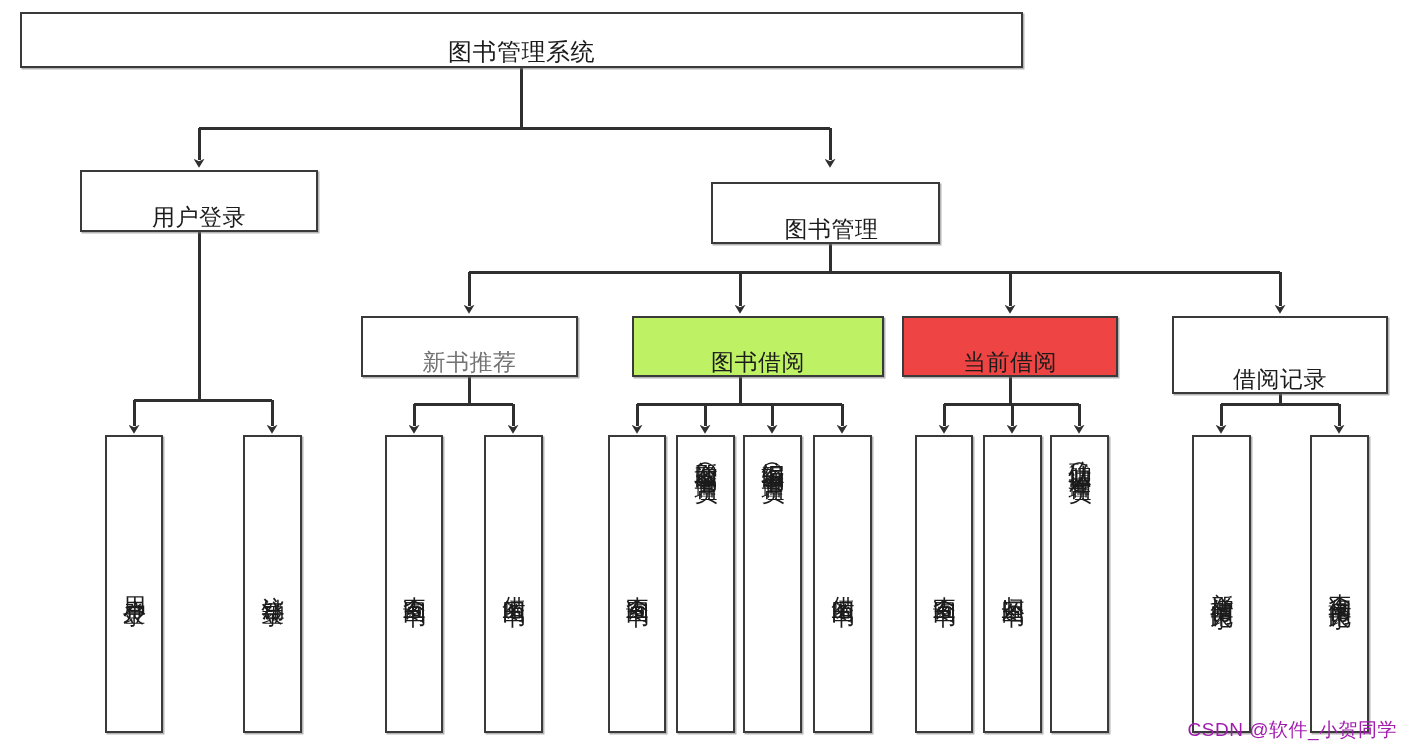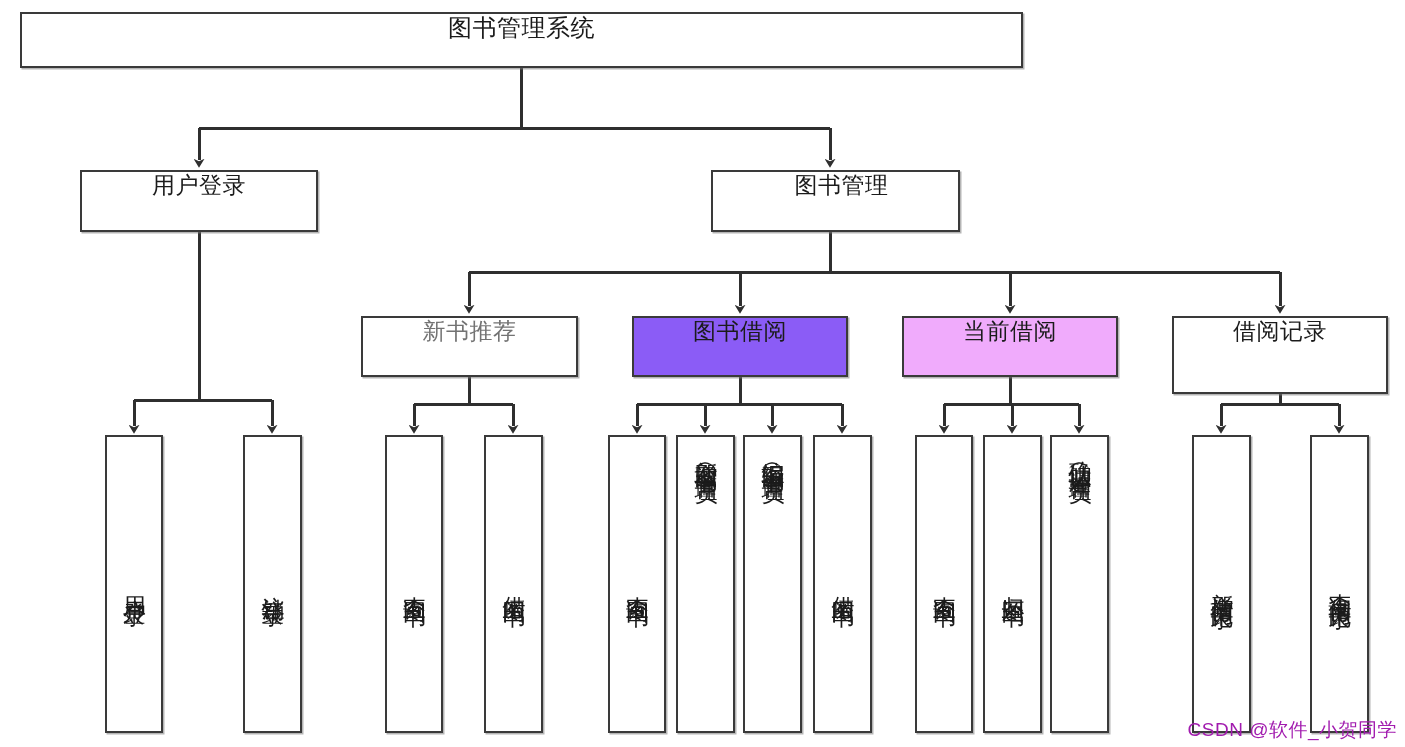--- a/index.html
+++ b/index.html
@@ -25,21 +25,21 @@
     width: 1405px;
     height: 747px;
     pointer-events: none;
   }
   .node {
     position: absolute;
     box-sizing: border-box;
     border: 2px solid #3a3a3a;
     background: #ffffff;
     display: flex;
-    align-items: flex-start;
+    align-items: flex-end;
     justify-content: center;
     color: #1b1b1b;
     box-shadow: 1.5px 1.5px 0 rgba(120,120,120,0.55);
   }
   .node-h {
     font-size: 23px;
     line-height: 1.15;
     letter-spacing: 0.5px;
     white-space: nowrap;
   }
@@ -134,31 +134,31 @@
     </g>
   </svg>
 
   <div class="node node-h node-top" style="left: 20px; top: 12px; width: 1003px; height: 56px; border-color: rgb(58, 58, 58); background: rgb(255, 255, 255); color: rgb(27, 27, 27);">
     <span>图书管理系统</span>
   </div>
 
   <div class="node node-h" style="left: 80px; top: 170px; width: 238px; height: 62px; border-color: rgb(58, 58, 58); background: rgb(255, 255, 255); color: rgb(27, 27, 27);">
     <span>用户登录</span>
   </div>
-  <div class="node node-h" style="left: 711px; top: 170px; width: 249px; height: 62px; border-color: rgb(58, 58, 58); background: rgb(255, 255, 255); color: rgb(27, 27, 27); padding-left: 12px;">
+  <div class="node node-h" style="left: 711px; top: 182px; width: 229px; height: 62px; border-color: rgb(58, 58, 58); background: rgb(255, 255, 255); color: rgb(27, 27, 27); padding-left: 12px;">
     <span>图书管理</span>
   </div>
 
   <div class="node node-h" style="left: 361px; top: 316px; width: 217px; height: 61px; border-color: rgb(58, 58, 58); background: rgb(255, 255, 255); color: #737373;">
     <span>新书推荐</span>
   </div>
-  <div class="node node-h" style="left: 632px; top: 316px; width: 216px; height: 61px; border-color: rgb(58, 58, 58); background: #8b5cf6; color: rgb(27, 27, 27);">
+  <div class="node node-h" style="left: 632px; top: 316px; width: 252px; height: 61px; border-color: rgb(58, 58, 58); background: #bef264; color: rgb(27, 27, 27);">
     <span>图书借阅</span>
   </div>
-  <div class="node node-h" style="left: 902px; top: 316px; width: 216px; height: 61px; border-color: rgb(58, 58, 58); background: #f0abfc; color: rgb(27, 27, 27);">
+  <div class="node node-h" style="left: 902px; top: 316px; width: 216px; height: 61px; border-color: rgb(58, 58, 58); background: #ef4444; color: rgb(27, 27, 27);">
     <span>当前借阅</span>
   </div>
   <div class="node node-h" style="left: 1172px; top: 316px; width: 216px; height: 78px; border-color: rgb(58, 58, 58); background: rgb(255, 255, 255); color: rgb(27, 27, 27);">
     <span>借阅记录</span>
   </div>
 
   <div class="node node-v align-mid" style="left: 105px; top: 435px; width: 58px; height: 298px; border-color: rgb(58, 58, 58); background: rgb(255, 255, 255); color: rgb(27, 27, 27);">
     <span class="vtext">用户登录</span>
   </div>
   <div class="node node-v align-mid" style="left: 243px; top: 435px; width: 59px; height: 298px; border-color: rgb(58, 58, 58); background: rgb(255, 255, 255); color: rgb(27, 27, 27);">

